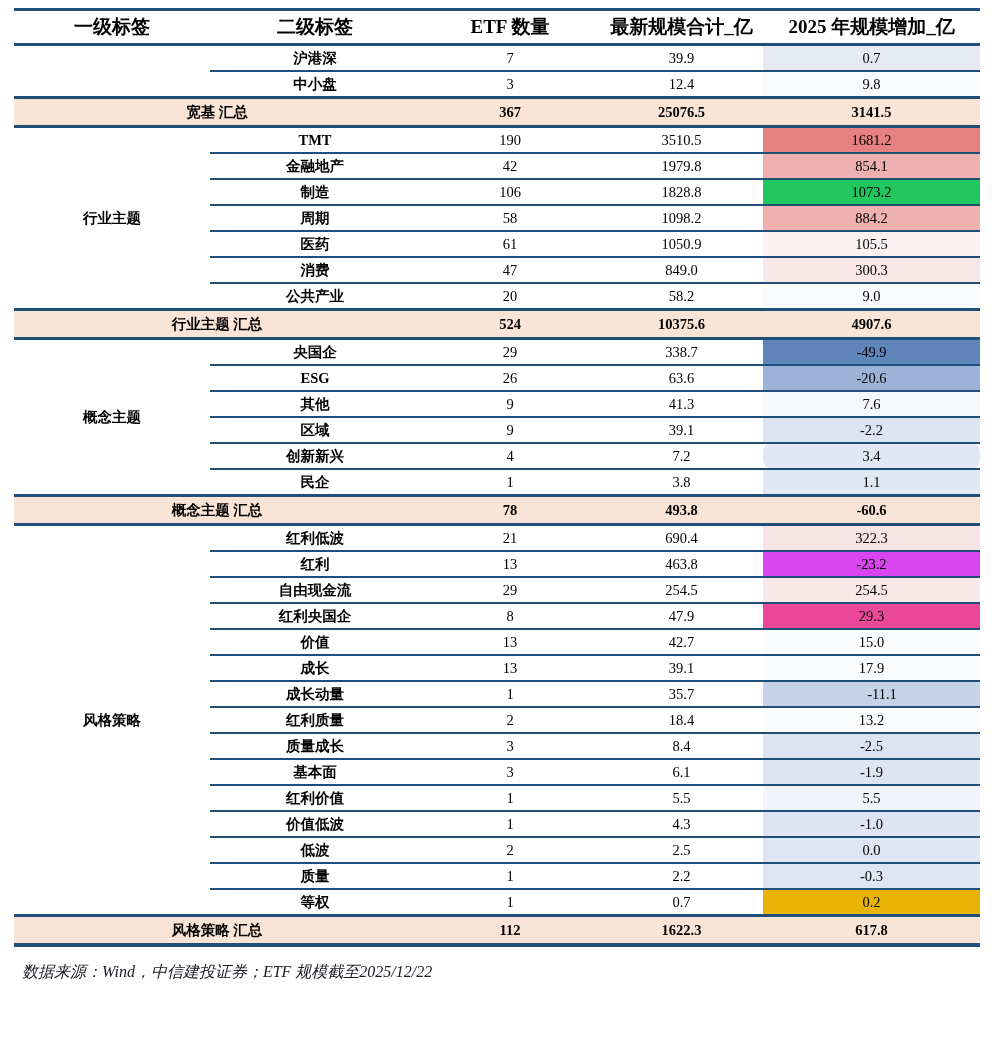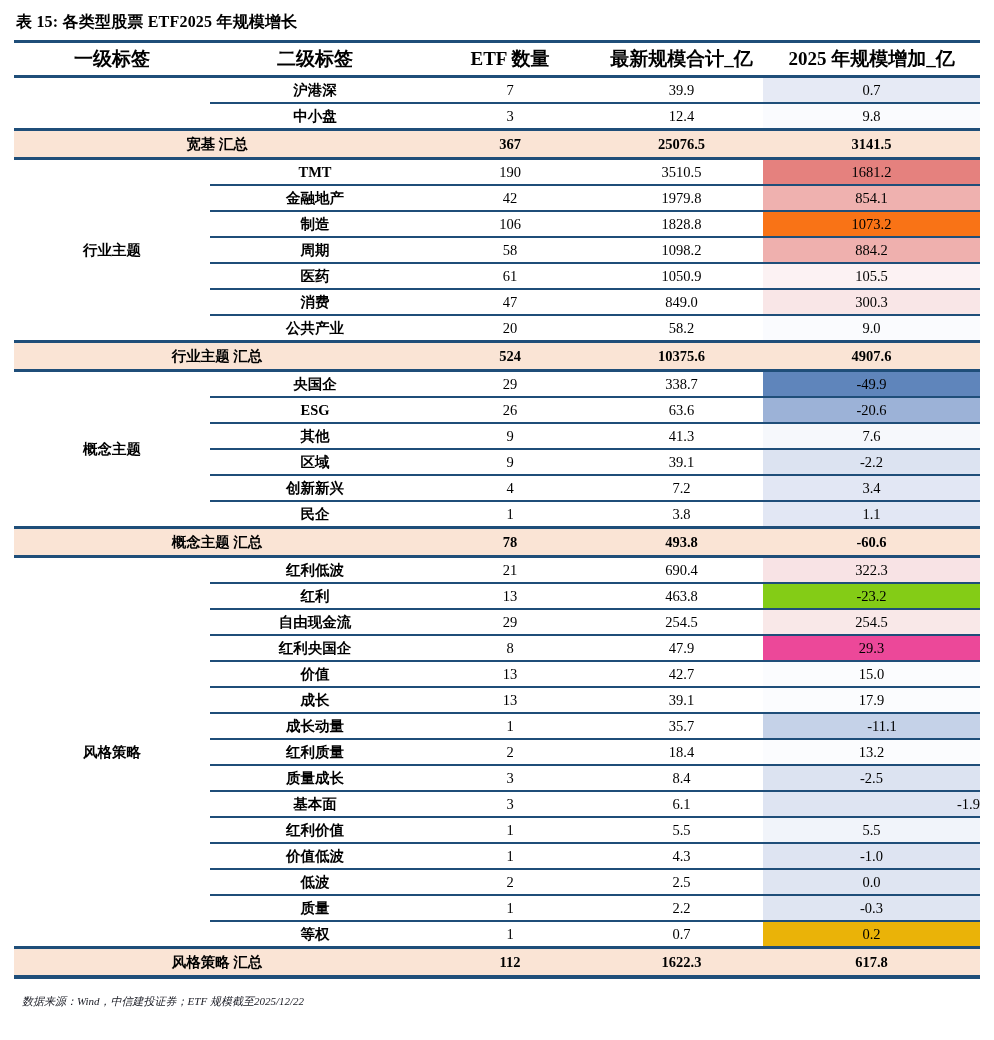--- a/index.html
+++ b/index.html
@@ -40,32 +40,31 @@
   td.lbl{font-weight:bold;}
   tr.sum td{
     background:var(--peach);
     border-top:3px solid var(--navy);
     border-bottom:3px solid var(--navy);
     font-weight:bold;height:26px;
   }
   tr.sum.last td{border-bottom:4px solid var(--navy);}
   .source{
     font-style:italic;
-    font-size:11px;
+    font-size:16px;
     margin-top:15px;
     padding-left:8px;
     color:#181a23;
   }
 </style>
 </head>
 <body>
 
 <div class="page">
 
-  <div class="table-title">表 15: 各类型股票 ETF2025 年规模增长</div>
 
   <table class="etf">
     <colgroup>
       <col style="width:196px">
         <col style="width:210px">
         <col style="width:180px">
         <col style="width:163px">
         <col style="width:217px">
     </colgroup>
     <thead>
@@ -109,21 +108,21 @@
       <tr class="data">
         <td class="lbl">金融地产</td>
         <td>42</td>
         <td>1979.8</td>
         <td style="background-color: rgb(239, 177, 175);">854.1</td>
       </tr>
       <tr class="data">
         <td class="lbl">制造</td>
         <td>106</td>
         <td>1828.8</td>
-        <td style="background-color: #f97316;">1073.2</td>
+        <td style="background-color: #22c55e;">1073.2</td>
       </tr>
       <tr class="data">
         <td class="lbl">周期</td>
         <td>58</td>
         <td>1098.2</td>
         <td style="background-color: rgb(239, 176, 174);">884.2</td>
       </tr>
       <tr class="data">
         <td class="lbl">医药</td>
         <td>61</td>
@@ -171,21 +170,21 @@
       <tr class="data">
         <td class="lbl">区域</td>
         <td>9</td>
         <td>39.1</td>
         <td style="background-color: rgb(220, 227, 241);">-2.2</td>
       </tr>
       <tr class="data">
         <td class="lbl">创新新兴</td>
         <td>4</td>
         <td>7.2</td>
-        <td style="background-color: rgb(226, 231, 244);">3.4</td>
+        <td style="background-color: rgb(226, 231, 244); border-radius: 9px;">3.4</td>
       </tr>
       <tr class="data">
         <td class="lbl">民企</td>
         <td>1</td>
         <td>3.8</td>
         <td style="background-color: rgb(226, 231, 244);">1.1</td>
       </tr>
       <tr class="sum">
         <td colspan="2">概念主题 汇总</td>
         <td>78</td>
@@ -197,21 +196,21 @@
         <td class="grp" rowspan="15">风格策略</td>
         <td class="lbl">红利低波</td>
         <td>21</td>
         <td>690.4</td>
         <td style="background-color: rgb(248, 227, 229);">322.3</td>
       </tr>
       <tr class="data">
         <td class="lbl">红利</td>
         <td>13</td>
         <td>463.8</td>
-        <td style="background-color: #84cc16;">-23.2</td>
+        <td style="background-color: #d946ef;">-23.2</td>
       </tr>
       <tr class="data">
         <td class="lbl">自由现金流</td>
         <td>29</td>
         <td>254.5</td>
         <td style="background-color: rgb(249, 232, 232);">254.5</td>
       </tr>
       <tr class="data">
         <td class="lbl">红利央国企</td>
         <td>8</td>
@@ -245,21 +244,21 @@
       <tr class="data">
         <td class="lbl">质量成长</td>
         <td>3</td>
         <td>8.4</td>
         <td style="background-color: rgb(220, 227, 241);">-2.5</td>
       </tr>
       <tr class="data">
         <td class="lbl">基本面</td>
         <td>3</td>
         <td>6.1</td>
-        <td style="background-color: rgb(222, 228, 242); text-align: right;">-1.9</td>
+        <td style="background-color: rgb(222, 228, 242);">-1.9</td>
       </tr>
       <tr class="data">
         <td class="lbl">红利价值</td>
         <td>1</td>
         <td>5.5</td>
         <td style="background-color: rgb(241, 244, 250);">5.5</td>
       </tr>
       <tr class="data">
         <td class="lbl">价值低波</td>
         <td>1</td>

